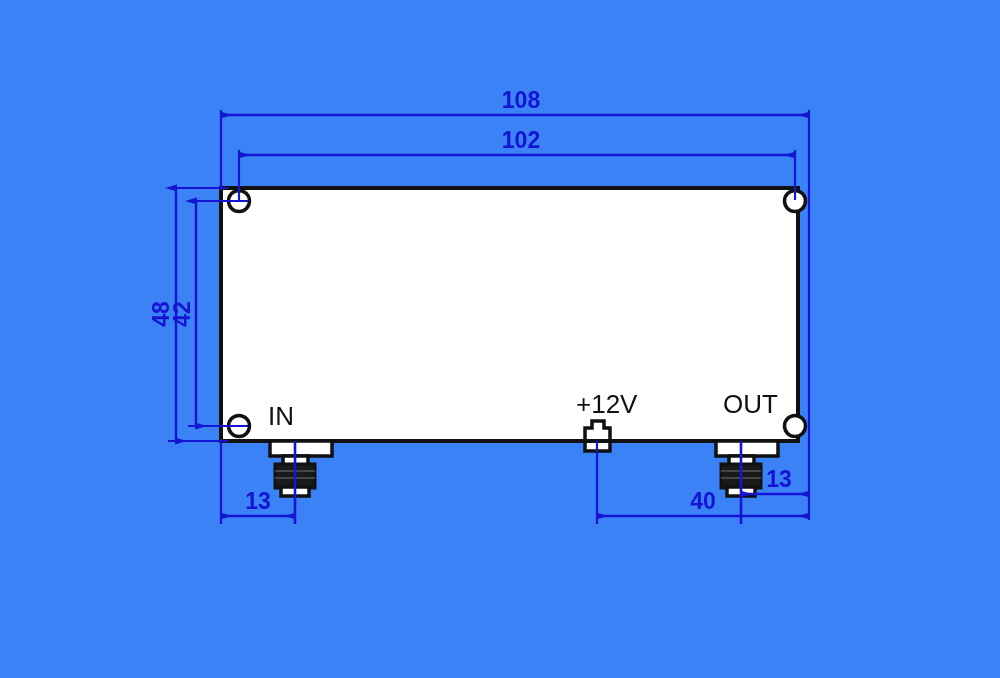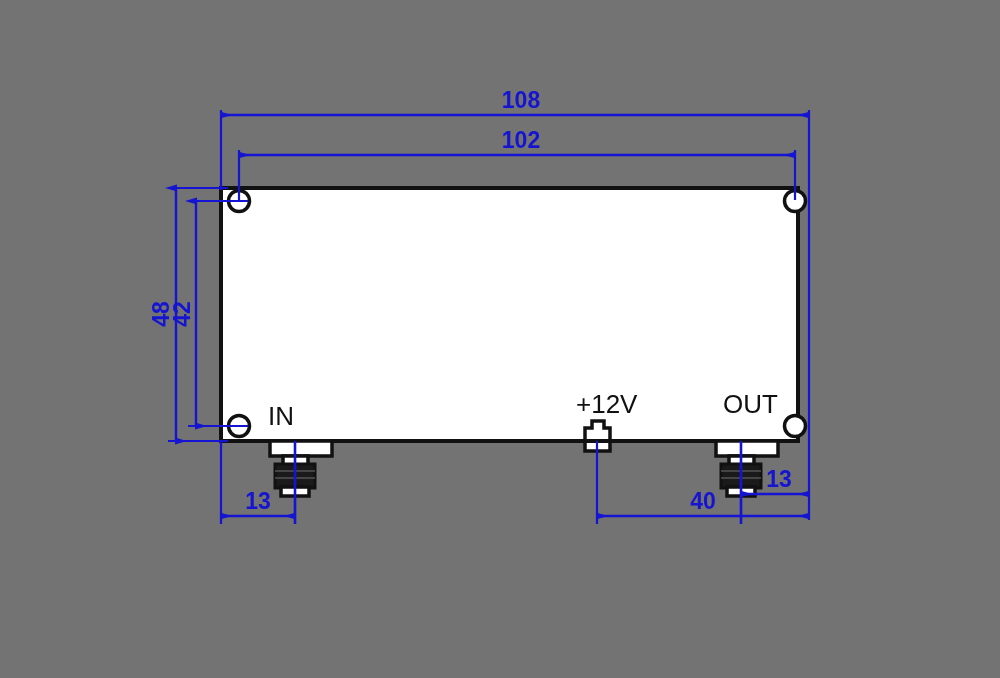--- a/index.html
+++ b/index.html
@@ -7,21 +7,21 @@
     padding: 0;
     background: #ffffff;
   }
   body {
     font-family: "Liberation Sans", sans-serif;
   }
   #drawing-root {
     position: relative;
     width: 1000px;
     height: 678px;
-    background: #737373;
+    background: #3b82f6;
     overflow: hidden;
   }
   svg#tech-drawing {
     display: block;
     width: 1000px;
     height: 678px;
   }
   .dim-text {
     font-family: "Liberation Sans", sans-serif;
     font-weight: bold;

